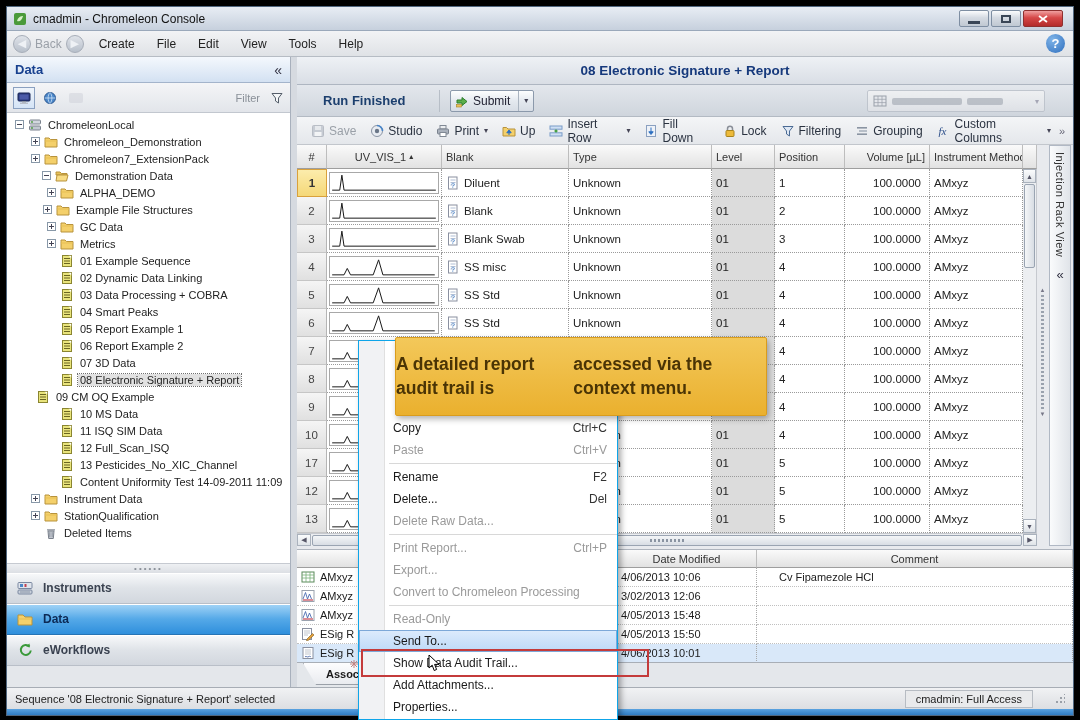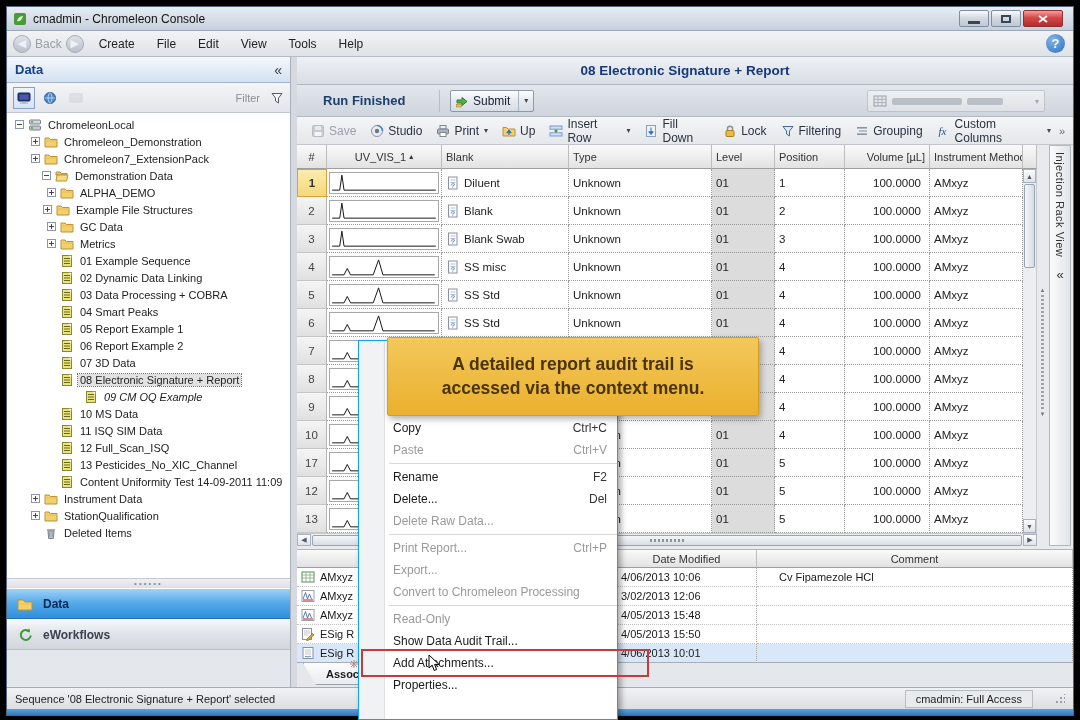--- a/index.html
+++ b/index.html
@@ -147,23 +147,23 @@
   .ctxmenu { position:absolute; left:358px; top:340px; width:260px; height:380px; background:#fff;
     border:1px solid #0ea5e9; box-shadow:3px 3px 6px rgba(0,0,0,.35); z-index:50; overflow:hidden; }
   .ctxgutter { position:absolute; left:0; top:0; bottom:0; width:26px; background:#f1f2f4; border-right:1px solid #e0e0e0; }
   .ctxitems { position:absolute; left:0; right:0; top:76px; }
   .mi { height:22px; display:flex; align-items:center; padding-left:34px; padding-right:10px; font-size:12px; color:#1a1a1a; position:relative; }
   .mi .sc { margin-left:auto; color:#333; }
   .mi.dis, .mi.dis .sc { color:#9a9a9a; }
   .mi.hl { background:linear-gradient(#ddebfc,#bcd9f8); outline:1px solid #7da8d8; outline-offset:-1px; }
   .msep { height:5px; display:flex; align-items:center; padding-left:30px; }
   .msep i { display:block; flex:1; height:1px; background:#d8d8d8; }
-  .tooltip { position:absolute; left:387px; top:337px; width:372px; height:79px; z-index:70;
+  .tooltip { position:absolute; left:395px; top:337px; width:372px; height:79px; z-index:70;
     background:linear-gradient(#f3c85a,#eab02e); border:1px solid #d99c1d; border-radius:2px;
-    box-shadow:2px 3px 6px rgba(0,0,0,.3); display:flex; flex-direction:column; align-items:center; justify-content:center;
+    box-shadow:2px 3px 6px rgba(0,0,0,.3); display:flex; flex-direction:row; align-items:center; justify-content:center;
     font-size:17.5px; font-weight:600; color:#4a3405; line-height:1.35; }
   .redbox { position:absolute; left:361px; top:649px; width:288px; height:28px; border:2px solid #c43b3b; z-index:60; }
   .redmark { position:absolute; left:-14px; top:8px; }
   .cursor { position:absolute; left:428px; top:655px; z-index:80; }
 </style>
 </head>
 <body>
 
 <div class="win">
 
@@ -403,21 +403,21 @@
             <span class="exp none"></span>
             <span style="flex: 0 0 14px;">
               <svg width="14" height="14" viewBox="0 0 14 14" style="display:block">
                 <rect x="2.5" y="1.5" width="9" height="11" fill="#e9e47c" stroke="#8a8530"></rect>
                 <path d="M4,4.5 H10 M4,7 H10 M4,9.5 H10" stroke="#6a6520" stroke-width="1"></path>
                 <path d="M8.5,1.5 h3 v3" fill="#fff" stroke="#8a8530" stroke-width=".6"></path>
               </svg>
             </span>
             <span class="lbl">08 Electronic Signature + Report</span>
           </div>
-          <div class="trow" style="padding-left: 64px; font-style: italic;">
+          <div class="trow" style="padding-left: 16px;">
             <span class="exp none"></span>
             <span style="flex: 0 0 14px;">
               <svg width="14" height="14" viewBox="0 0 14 14" style="display:block">
                 <rect x="2.5" y="1.5" width="9" height="11" fill="#e9e47c" stroke="#8a8530"></rect>
                 <path d="M4,4.5 H10 M4,7 H10 M4,9.5 H10" stroke="#6a6520" stroke-width="1"></path>
                 <path d="M8.5,1.5 h3 v3" fill="#fff" stroke="#8a8530" stroke-width=".6"></path>
               </svg>
             </span>
             <span class="lbl">09 CM OQ Example</span>
           </div>
@@ -503,20 +503,32 @@
                 <rect x="3" y="3.2" width="8" height="1.4" fill="#8f96a0"></rect>
                 <path d="M4,5 H10 L9.3,12.5 H4.7 z" fill="#c2c7cf" stroke="#7a818c"></path>
                 <path d="M5.8,6.2 V11 M8.2,6.2 V11" stroke="#8f96a0"></path>
               </svg>
             </span>
             <span class="lbl">Deleted Items</span>
           </div>
         </div>
       <div class="navsplit">••••••</div>
       <div id="navbtns" style="display:flex;flex-direction:column">
+          <div class="navbtn">
+            <span>
+              <svg width="16" height="16" viewBox="0 0 16 16" style="display:block">
+                <rect x="1" y="2.5" width="14" height="6" rx="1" fill="#dfe4ec" stroke="#7a88a0"></rect>
+                <rect x="3" y="4" width="3" height="3" fill="#4a86c8"></rect>
+                <rect x="7.5" y="4" width="2" height="3" fill="#c04050"></rect>
+                <rect x="1" y="10" width="14" height="4" rx="1" fill="#c8cfda" stroke="#7a88a0"></rect>
+                <path d="M3,12 H13" stroke="#8a96a8"></path>
+              </svg>
+            </span>
+            <span>Instruments</span>
+          </div>
           <div class="navbtn sel">
             <span>
               <svg width="16" height="16" viewBox="0 0 16 16" style="display:block">
                 <path d="M1,6 L1,4 L6,4 L8,6 L15,6 L15,14 L1,14 z" fill="#f4d06b" stroke="#b8933c"></path>
                 <path d="M1,8 H15" stroke="#e7bf55"></path>
               </svg>
             </span>
             <span>Data</span>
           </div>
           <div class="navbtn">
@@ -1130,20 +1142,23 @@
       </div>
       <div class="mi dis">
         <span>Convert to Chromeleon Processing</span>
       </div>
       <div class="msep">
         <i></i>
       </div>
       <div class="mi dis">
         <span>Read-Only</span>
       </div>
+      <div class="mi hl">
+        <span>Send To...</span>
+      </div>
       <div class="mi">
         <span>Show Data Audit Trail...</span>
       </div>
       <div class="mi">
         <span>Add Attachments...</span>
       </div>
       <div class="mi">
         <span>Properties...</span>
       </div>
     </div>

